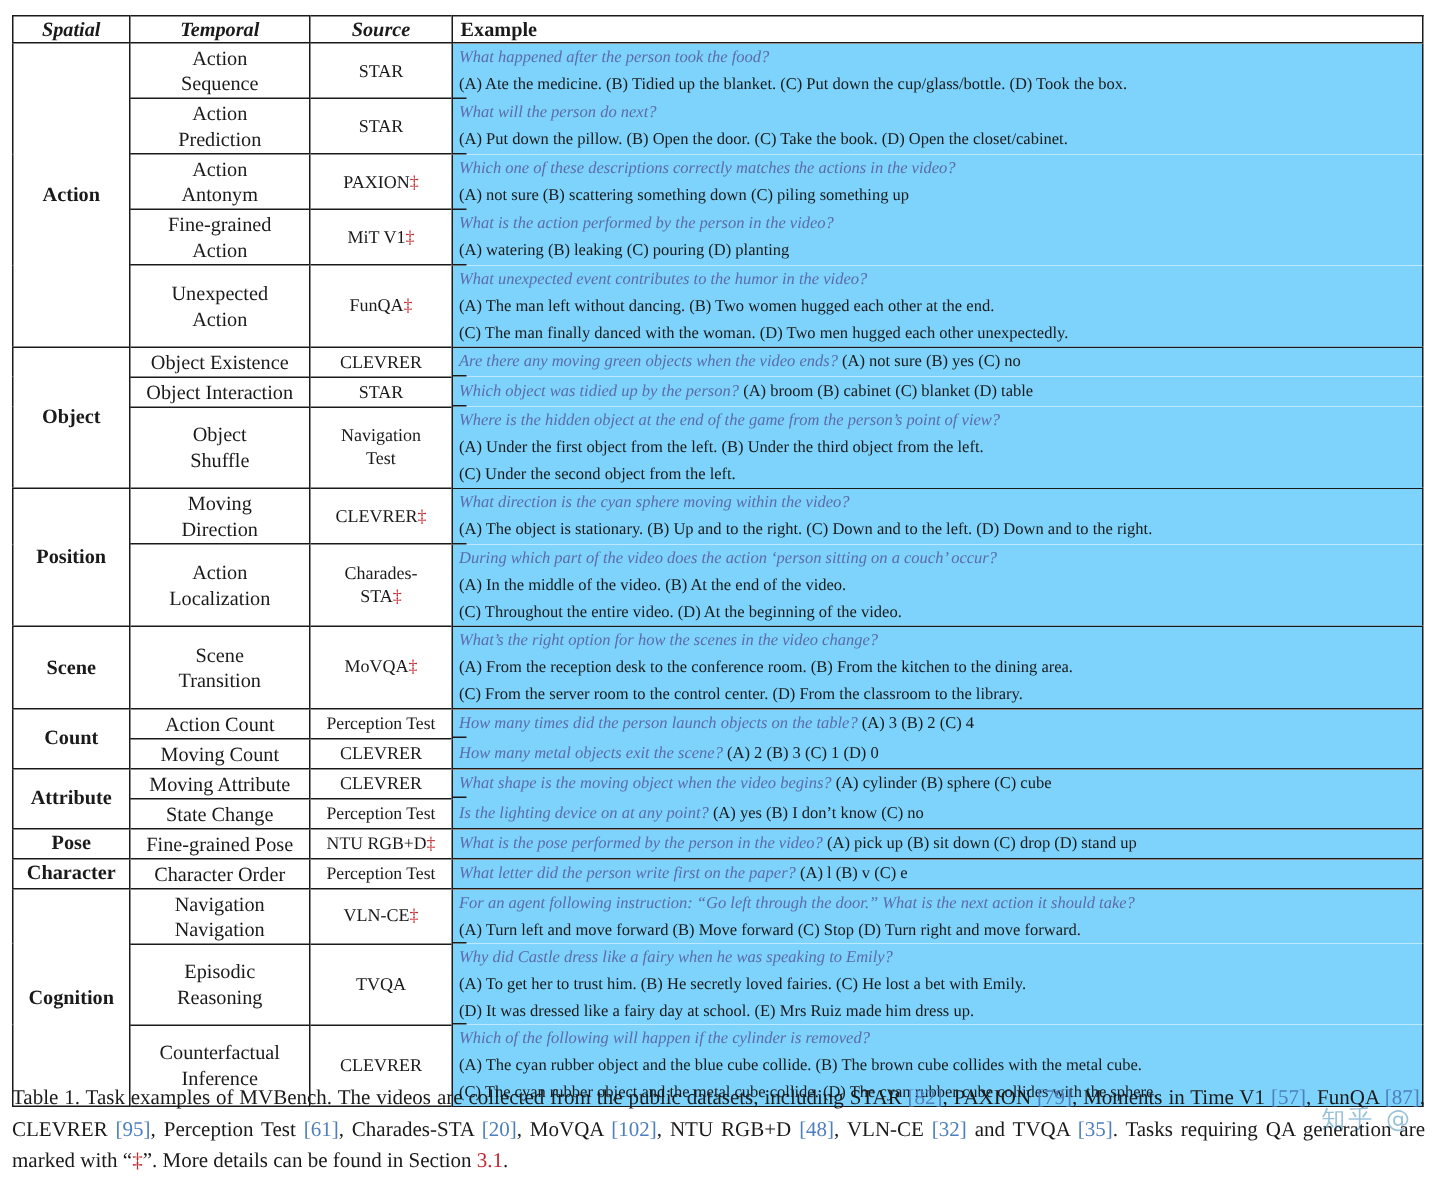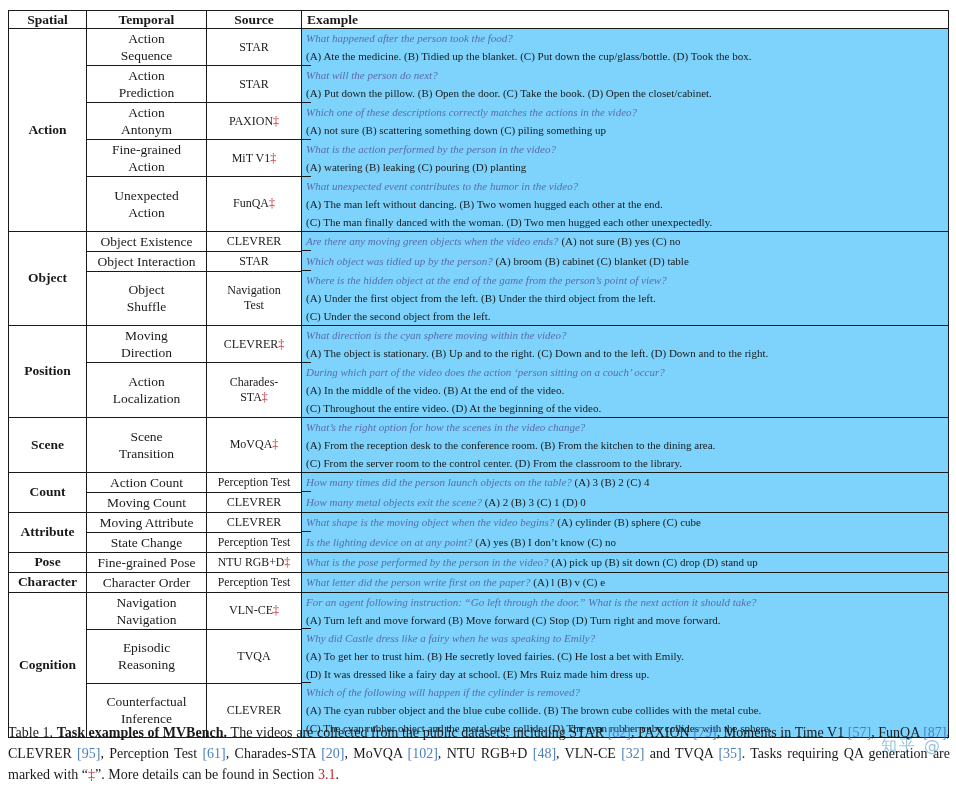--- a/index.html
+++ b/index.html
@@ -38,36 +38,36 @@
   }
   td.c-source{
     text-align:center;font-size:12px;line-height:15px;padding:1px 2px;
     border-right:1px solid var(--border);
   }
   td.c-source.small{font-size:11.8px;}
   td.c-example{
     font-size:11px;line-height:18px;padding:0 4px;vertical-align:middle;
     background:#7dd3fc;position:relative;
   }
-  th.h-spatial,th.h-temporal,th.h-source{border-right:1px solid var(--border);}
+  th.h-spatial,th.h-temporal,th.h-source{border-right:1px solid var(--border);font-style:italic;}
   tr.group-start td{border-top:1px solid var(--border);}
   tr.sub td.c-temporal, tr.sub td.c-source{border-top:1px solid var(--border);}
   tr.sub td.c-example::before{
     content:"";position:absolute;left:0;top:-1px;width:9px;height:1px;
     background:var(--border);
   }
   .ex-line{min-height:18px;}
   .q{color:var(--question);font-style:italic;}
   .a{color:var(--answer);}
   .dagger{color:var(--dagger);font-style:normal;}
   .caption{
     position:absolute;left:8px;top:722px;width:942px;
     font-size:14px;line-height:21px;text-align:justify;
   }
-  .cap-b{font-weight:bold;}
+  .cap-b{font-weight:normal;}
   .cap-cite{color:var(--cite);}
   .cap-red{color:var(--red);}
   .watermark{
     position:absolute;right:14px;top:736px;
     font-family:"DejaVu Sans","Liberation Sans",sans-serif;
     font-size:16px;color:#0369a1;opacity:0.4;letter-spacing:2px;
     pointer-events:none;
   }
 </style>
 </head>

